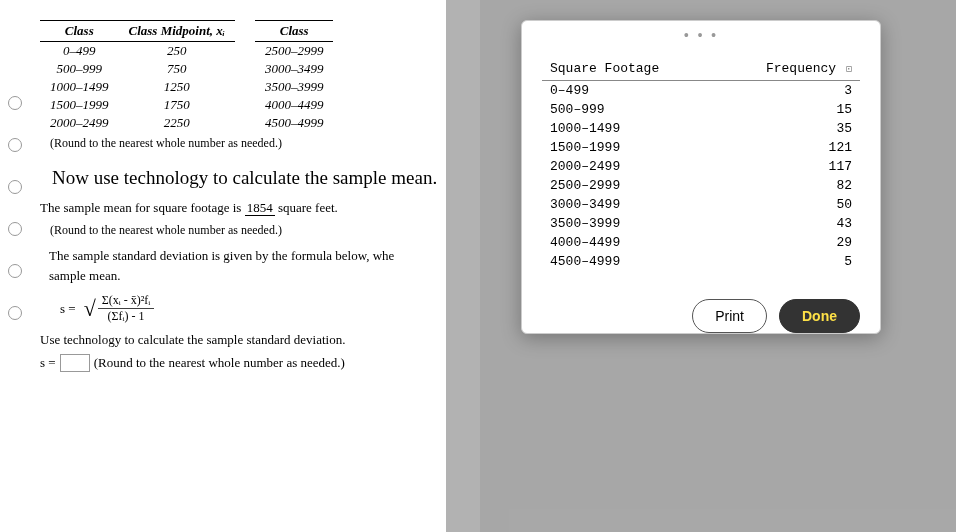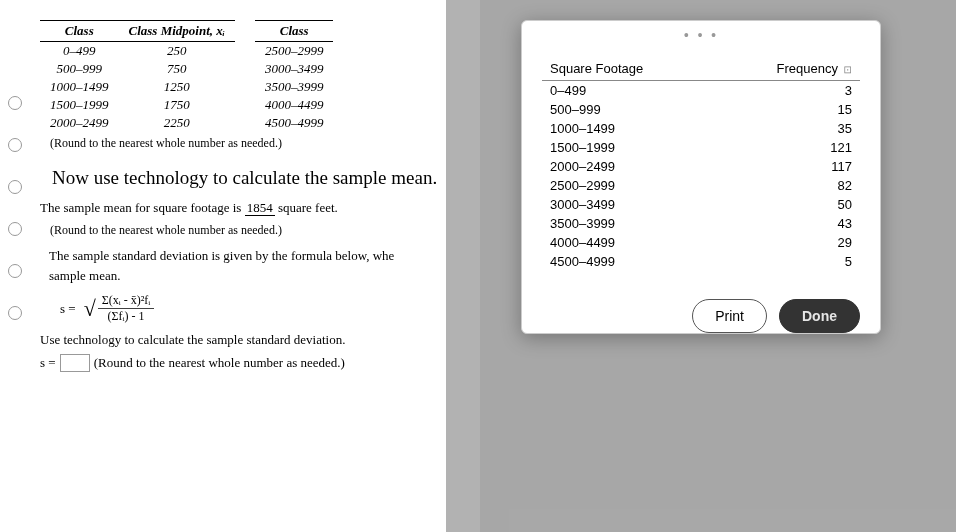--- a/index.html
+++ b/index.html
@@ -171,21 +171,21 @@
     }
 
     .modal-body {
       padding: 8px 20px 16px 20px;
     }
 
     .housing-table {
       width: 100%;
       border-collapse: collapse;
       font-size: 13px;
-      font-family: Liberation Sans, sans-serif;
+      font-family: Liberation Mono, monospace;
     }
 
     .housing-table th {
       text-align: left;
       padding: 4px 8px;
       border-bottom: 1px solid #888;
       font-weight: normal;
     }
 
     .housing-table th:last-child {
@@ -220,21 +220,21 @@
       font-size: 14px;
       cursor: pointer;
       font-family: Arial, sans-serif;
     }
 
     .btn-done {
       padding: 8px 22px;
       border: 1.5px solid #333;
       border-radius: 20px;
       background: #333;
-      color: #e5e5e5;
+      color: #fde047;
       font-size: 14px;
       cursor: pointer;
       font-family: Arial, sans-serif;
       font-weight: bold;
     }
 
     .modal-top-dots {
       text-align: center;
       padding: 6px 0 4px 0;
       color: #999;

